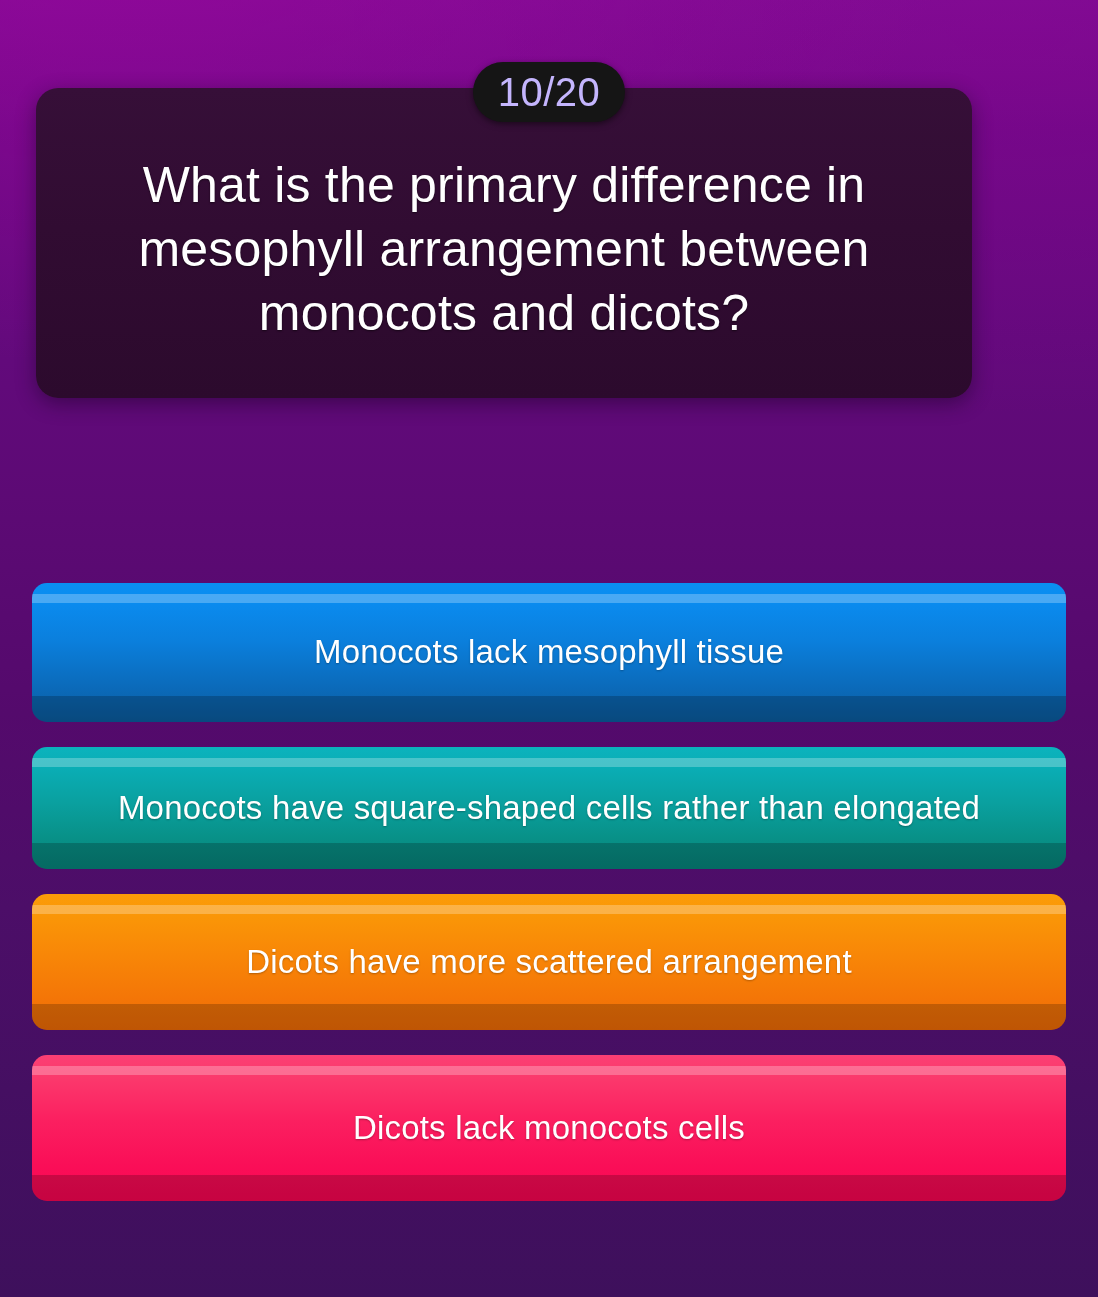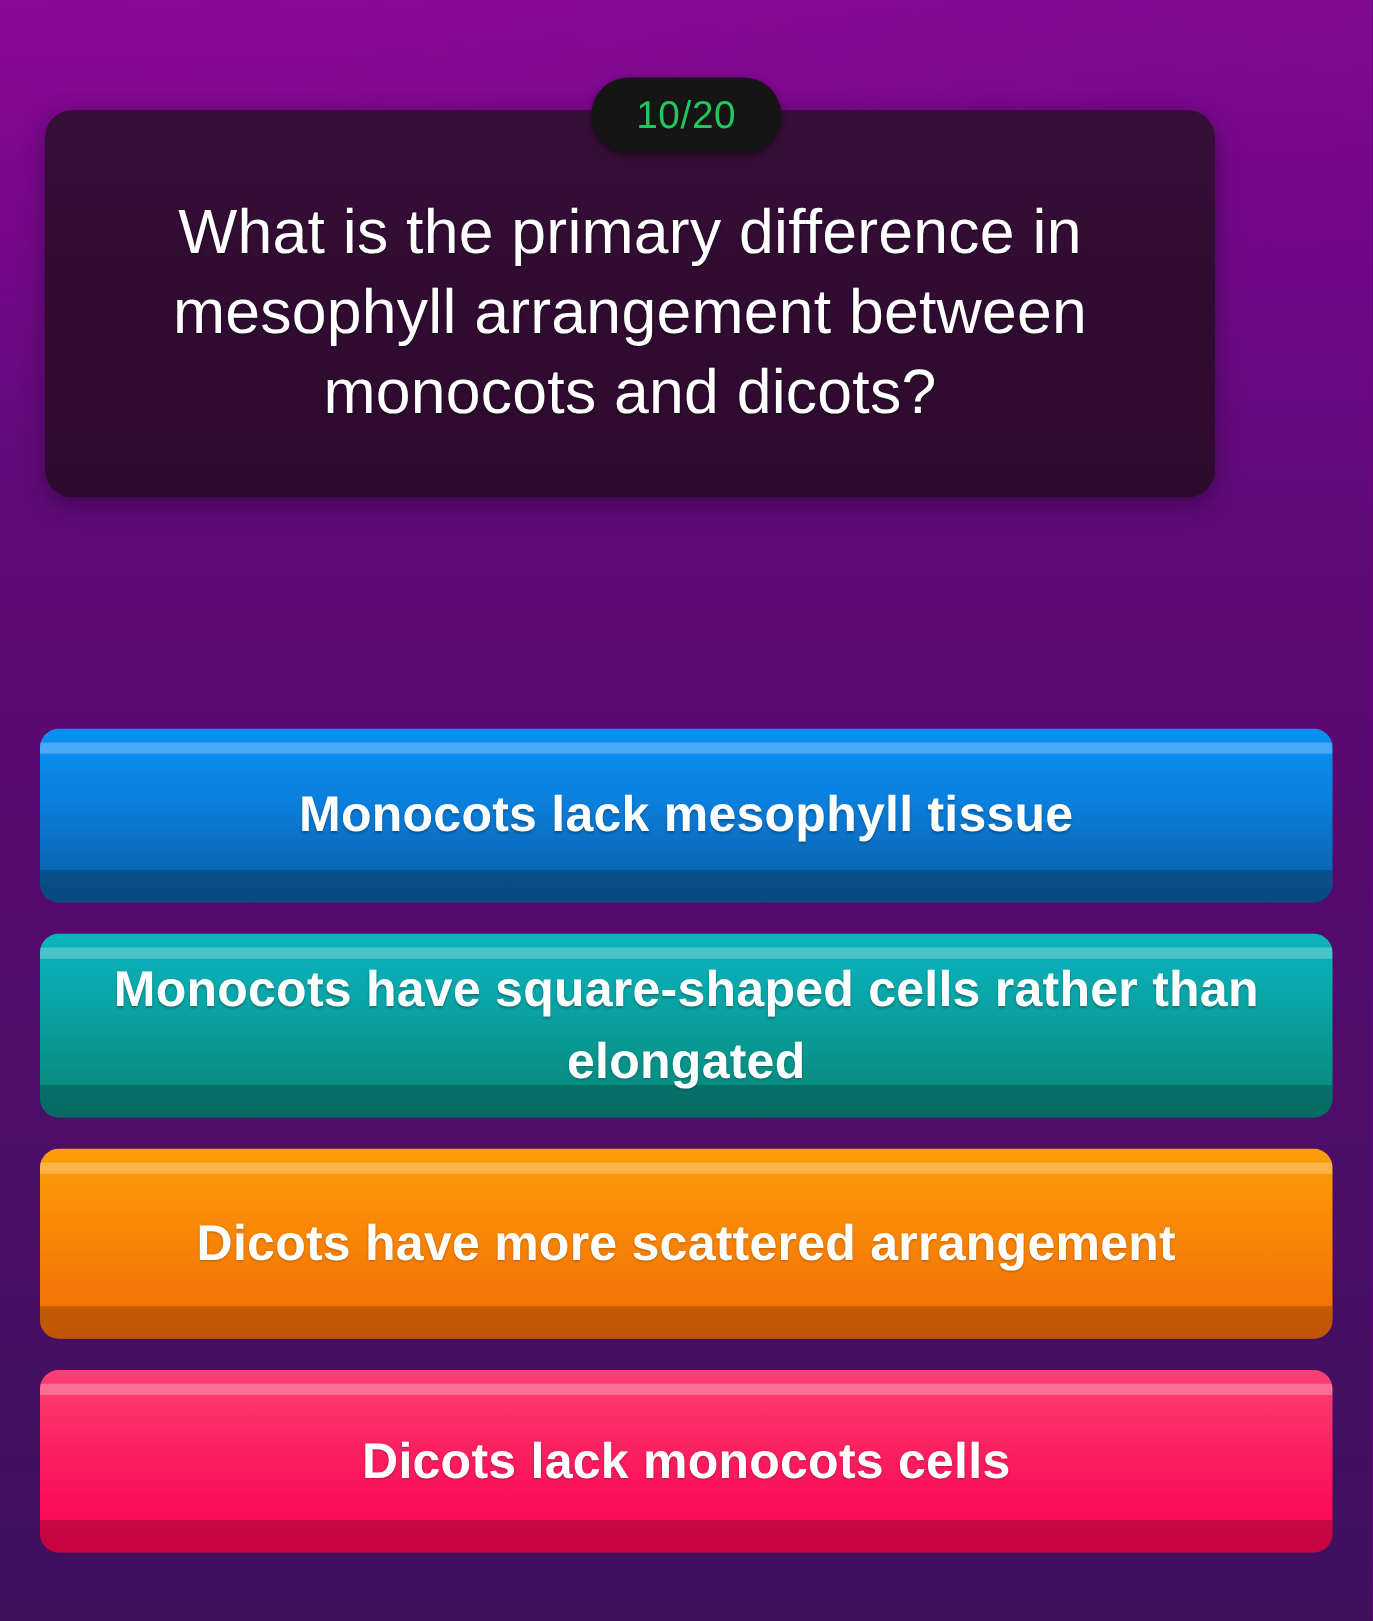--- a/index.html
+++ b/index.html
@@ -73,22 +73,22 @@
   
   .counter-badge {
     position: absolute;
     left: 50%;
     transform: translateX(-50%);
     top: 62px;
     min-width: 152px;
     height: 60px;
     border-radius: 30px;
     background: #151515;
-    color: #22c55e;
-    font-size: 31px;
+    color: #c4b5fd;
+    font-size: 40px;
     letter-spacing: 0.5px;
     display: flex;
     align-items: center;
     justify-content: center;
     z-index: 5;
     box-shadow: 0 2px 6px rgba(0,0,0,0.5);
   }
 
   
   .answers {
@@ -112,23 +112,23 @@
     overflow: hidden;
     border: none;
     padding: 0 40px;
     font-family: "Liberation Sans", sans-serif;
   }
 
   .answer-label {
     position: relative;
     z-index: 3;
     color: #ffffff;
-    font-size: 40px;
+    font-size: 33px;
     line-height: 1.42;
-    font-weight: 700;
+    font-weight: 400;
     letter-spacing: 0.2px;
     text-shadow: 0 1px 2px rgba(0,0,0,0.28);
   }
 
   
   .answer-btn::before {
     content: "";
     position: absolute;
     left: 0;
     right: 0;
@@ -150,25 +150,25 @@
     background: rgba(0,0,0,0.20);
     z-index: 1;
     pointer-events: none;
   }
 
   .ans-1 {
     height: 139px;
     background: linear-gradient(180deg, #0a8ff2 0%, #0a8bef 14%, #0b7fdc 42%, #0b6cbd 72%, #0a5c9f 100%);
   }
   .ans-2 {
-    height: 147px;
+    height: 122px;
     background: linear-gradient(180deg, #0bb3bd 0%, #0aaeb6 16%, #0aa09f 46%, #089188 74%, #07857b 100%);
   }
   .ans-3 {
-    height: 152px;
+    height: 136px;
     background: linear-gradient(180deg, #fb9c08 0%, #fa9607 16%, #f88607 46%, #f47607 76%, #ef6b06 100%);
   }
   .ans-4 {
     height: 146px;
     background: linear-gradient(180deg, #fb3f74 0%, #fb3a6d 14%, #fb2060 44%, #fa0f58 74%, #f90452 100%);
   }
 </style>
 </head>
 <body>
 

